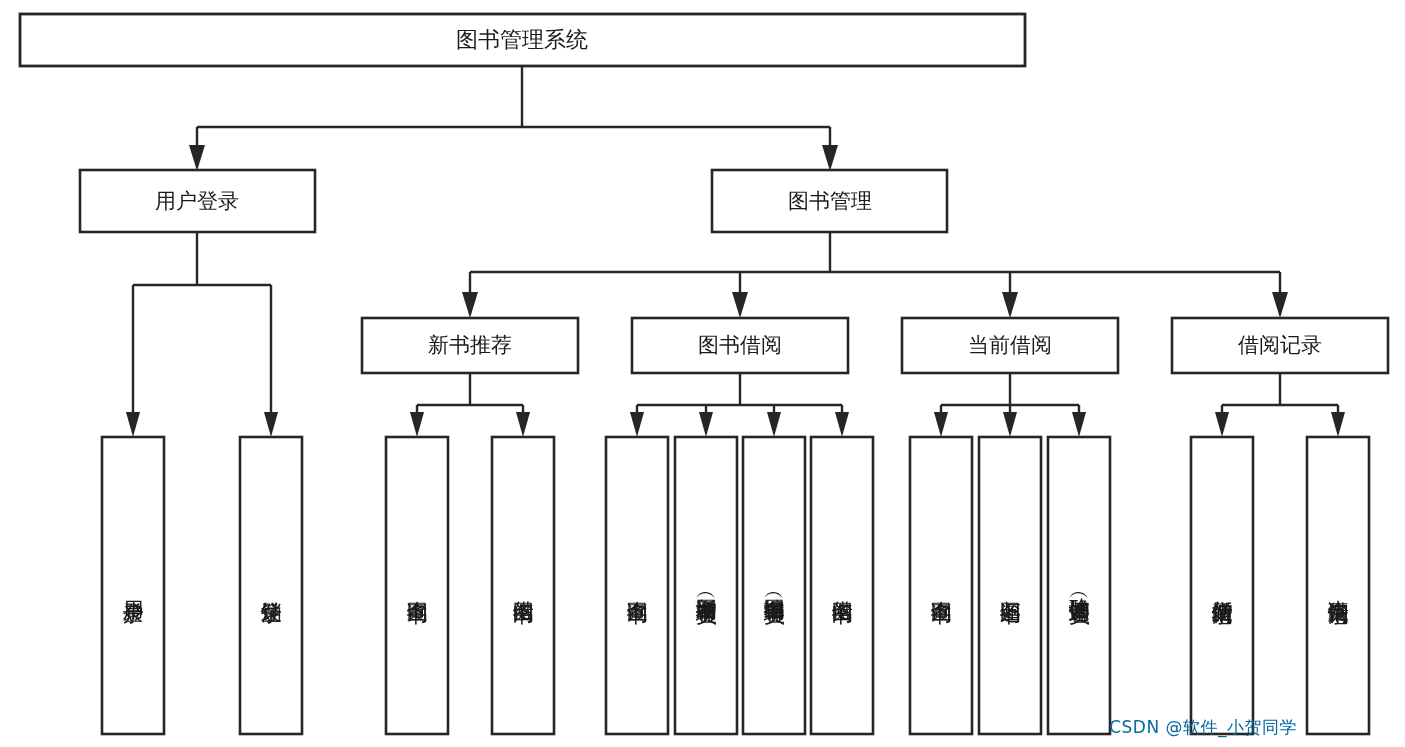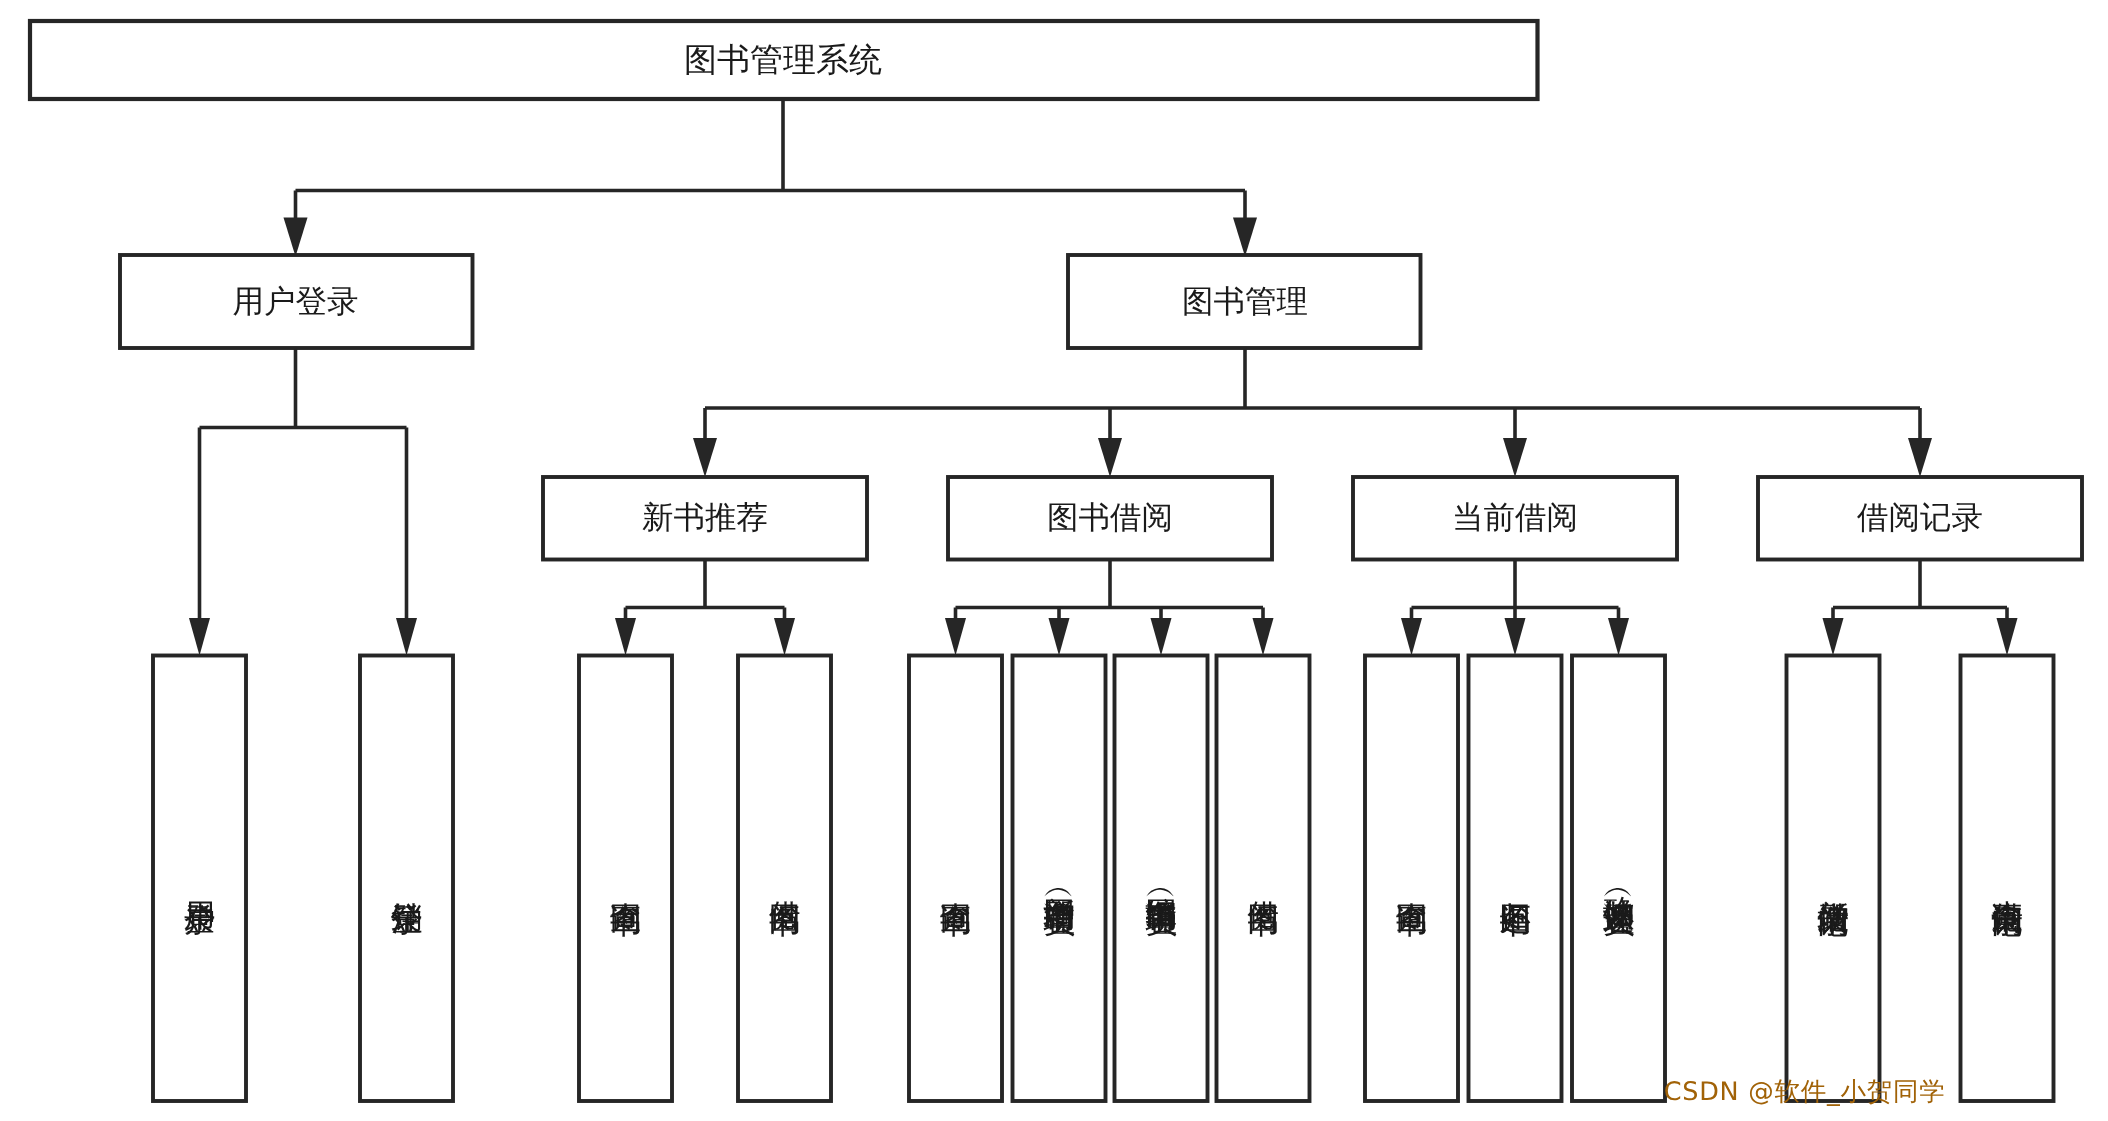--- a/index.html
+++ b/index.html
@@ -73,21 +73,21 @@
     line-height: 1.06;
     letter-spacing: 1px;
     white-space: nowrap;
   }
   .watermark {
     position: absolute;
     right: 10px;
     bottom: 8px;
     font-family: "DejaVu Sans", "Liberation Sans", sans-serif;
     font-size: 17px;
-    color: #a16207;
+    color: #0369a1;
     letter-spacing: 0.5px;
     user-select: none;
   }
 </style>
 </head>
 <body>
 
 <div id="diagram-root">
 
   <svg id="flow-svg" viewBox="0 0 1405 747">

